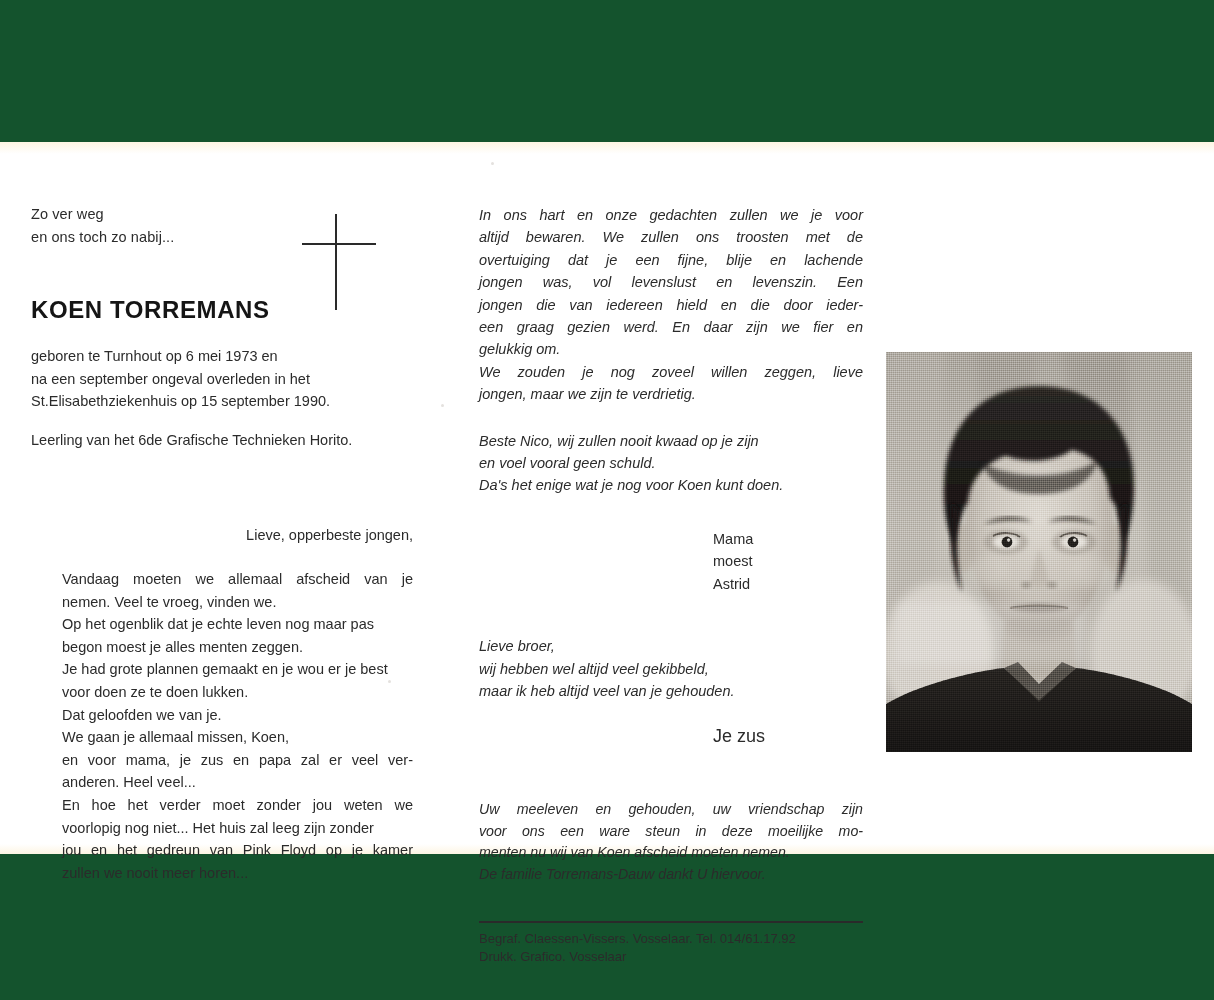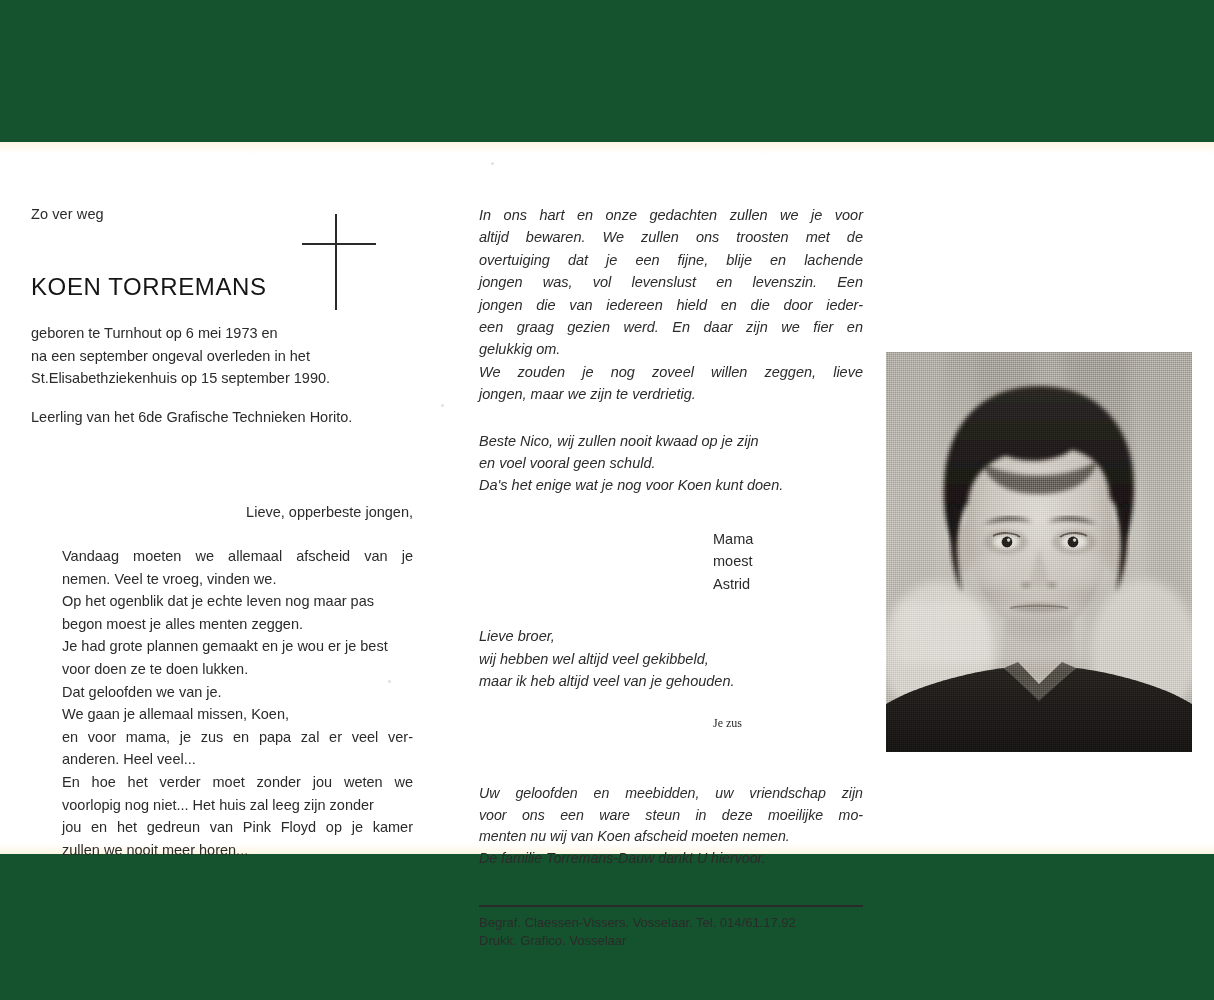--- a/index.html
+++ b/index.html
@@ -57,21 +57,21 @@
   }
   .epigraph {
     font-size: 14.5px;
     line-height: 23px;
     color: #2b2b2b;
     letter-spacing: 0.1px;
   }
   #name-heading {
     margin-top: 47px;
     font-size: 24px;
-    font-weight: normal;
+    font-weight: bold;
     letter-spacing: 0.6px;
     color: #151515;
     font-family: "Liberation Sans", sans-serif;
   }
   #birth-death {
     margin-top: 21px;
     font-size: 14.5px;
     line-height: 22.5px;
     color: #2b2b2b;
   }
@@ -156,27 +156,26 @@
     white-space: nowrap;
   }
   #para-nico { margin-top: 24px; }
   .signature {
     margin-top: 31px;
     padding-left: 234px;
     font-size: 14.5px;
     line-height: 22.4px;
     color: #2b2b2b;
   }
-  #para-zus { margin-top: 30px; }
+  #para-zus { margin-top: 40px; }
   #sig-zus {
     margin-top: 24px;
     padding-left: 234px;
-    font-size: 12px;
-    color: #2b2b2b;
-    font-family: Liberation Serif, serif;
+    font-size: 18px;
+    color: #2b2b2b;
   }
   #thanks-note {
     margin-top: 52px;
     font-size: 14.2px;
     line-height: 21.5px;
     color: #2b2b2b;
     font-style: italic;
   }
   #thanks-note .jst {
     display: block;
@@ -254,20 +253,21 @@
 
     <div class="speck" style="left:441px;top:252px;width:3px;height:3px;"></div>
     <div class="speck" style="left:388px;top:528px;width:3px;height:3px;"></div>
     <div class="speck" style="left:935px;top:580px;width:4px;height:4px;"></div>
     <div class="speck" style="left:491px;top:10px;width:3px;height:3px;"></div>
 
     <div id="col-left">
 
       <div class="epigraph">
         <div>Zo ver weg</div>
+        <div>en ons toch zo nabij...</div>
       </div>
 
       <div id="name-heading">KOEN TORREMANS</div>
 
       <div id="birth-death">
         <div>geboren te Turnhout op 6 mei 1973 en</div>
         <div>na een september ongeval overleden in het</div>
         <div>St.Elisabethziekenhuis op 15 september 1990.</div>
       </div>
 
@@ -326,21 +326,21 @@
 
       <div class="mid-para" id="para-zus">
           <span class="ln">Lieve broer,</span>
           <span class="ln">wij hebben wel altijd veel gekibbeld,</span>
           <span class="ln">maar ik heb altijd veel van je gehouden.</span>
         </div>
 
       <div id="sig-zus">Je zus</div>
 
       <div id="thanks-note">
-          <span class="jst">Uw geloofden en meebidden, uw vriendschap zijn</span>
+          <span class="jst">Uw meeleven en gehouden, uw vriendschap zijn</span>
           <span class="jst">voor ons een ware steun in deze moeilijke mo-</span>
           <span class="ln">menten nu wij van Koen afscheid moeten nemen.</span>
           <span class="ln">De familie Torremans-Dauw dankt U hiervoor.</span>
         </div>
 
       <div id="credits-rule"></div>
 
       <div id="credits">
         <div>Begraf. Claessen-Vissers. Vosselaar. Tel. 014/61.17.92</div>
         <div>Drukk. Grafico. Vosselaar</div>

